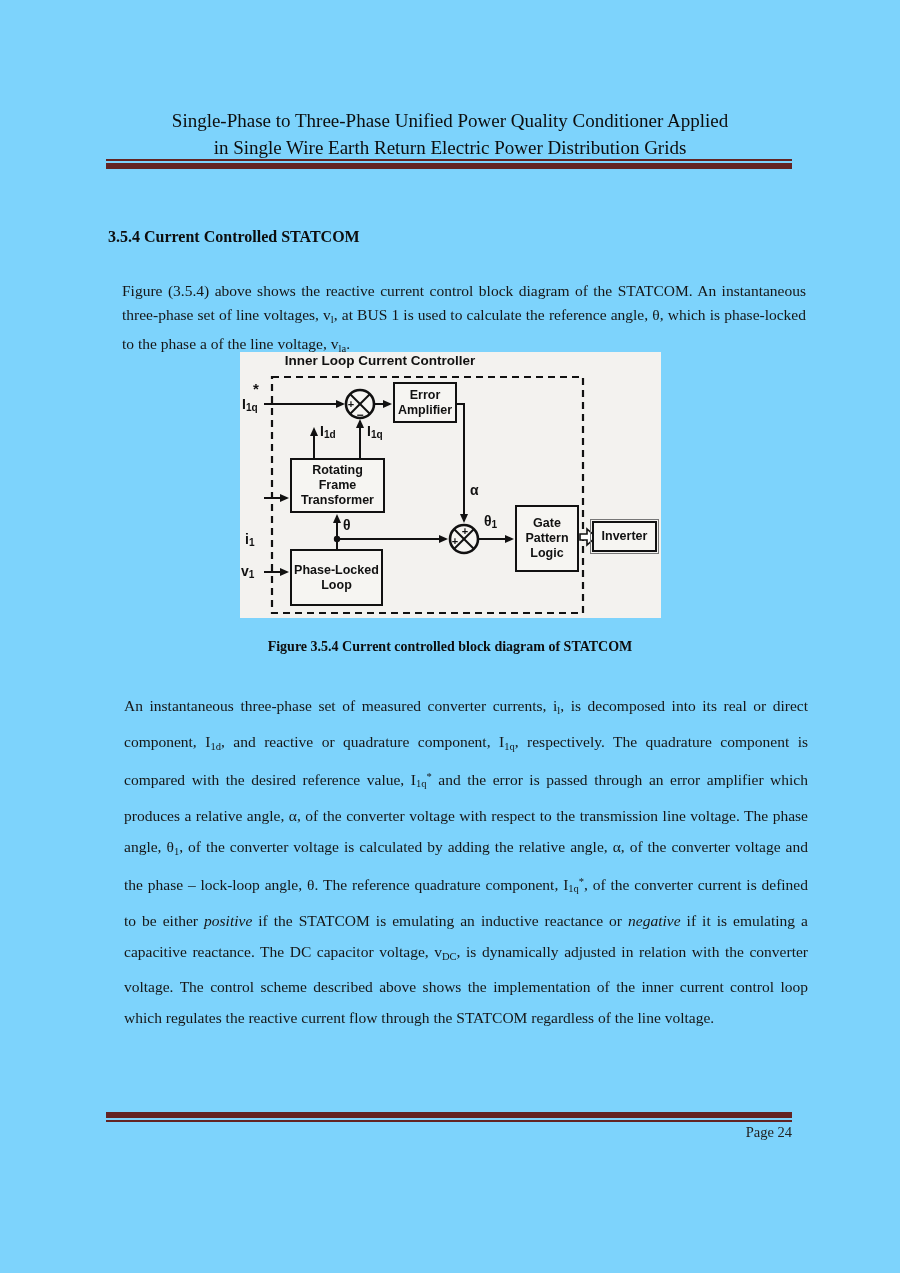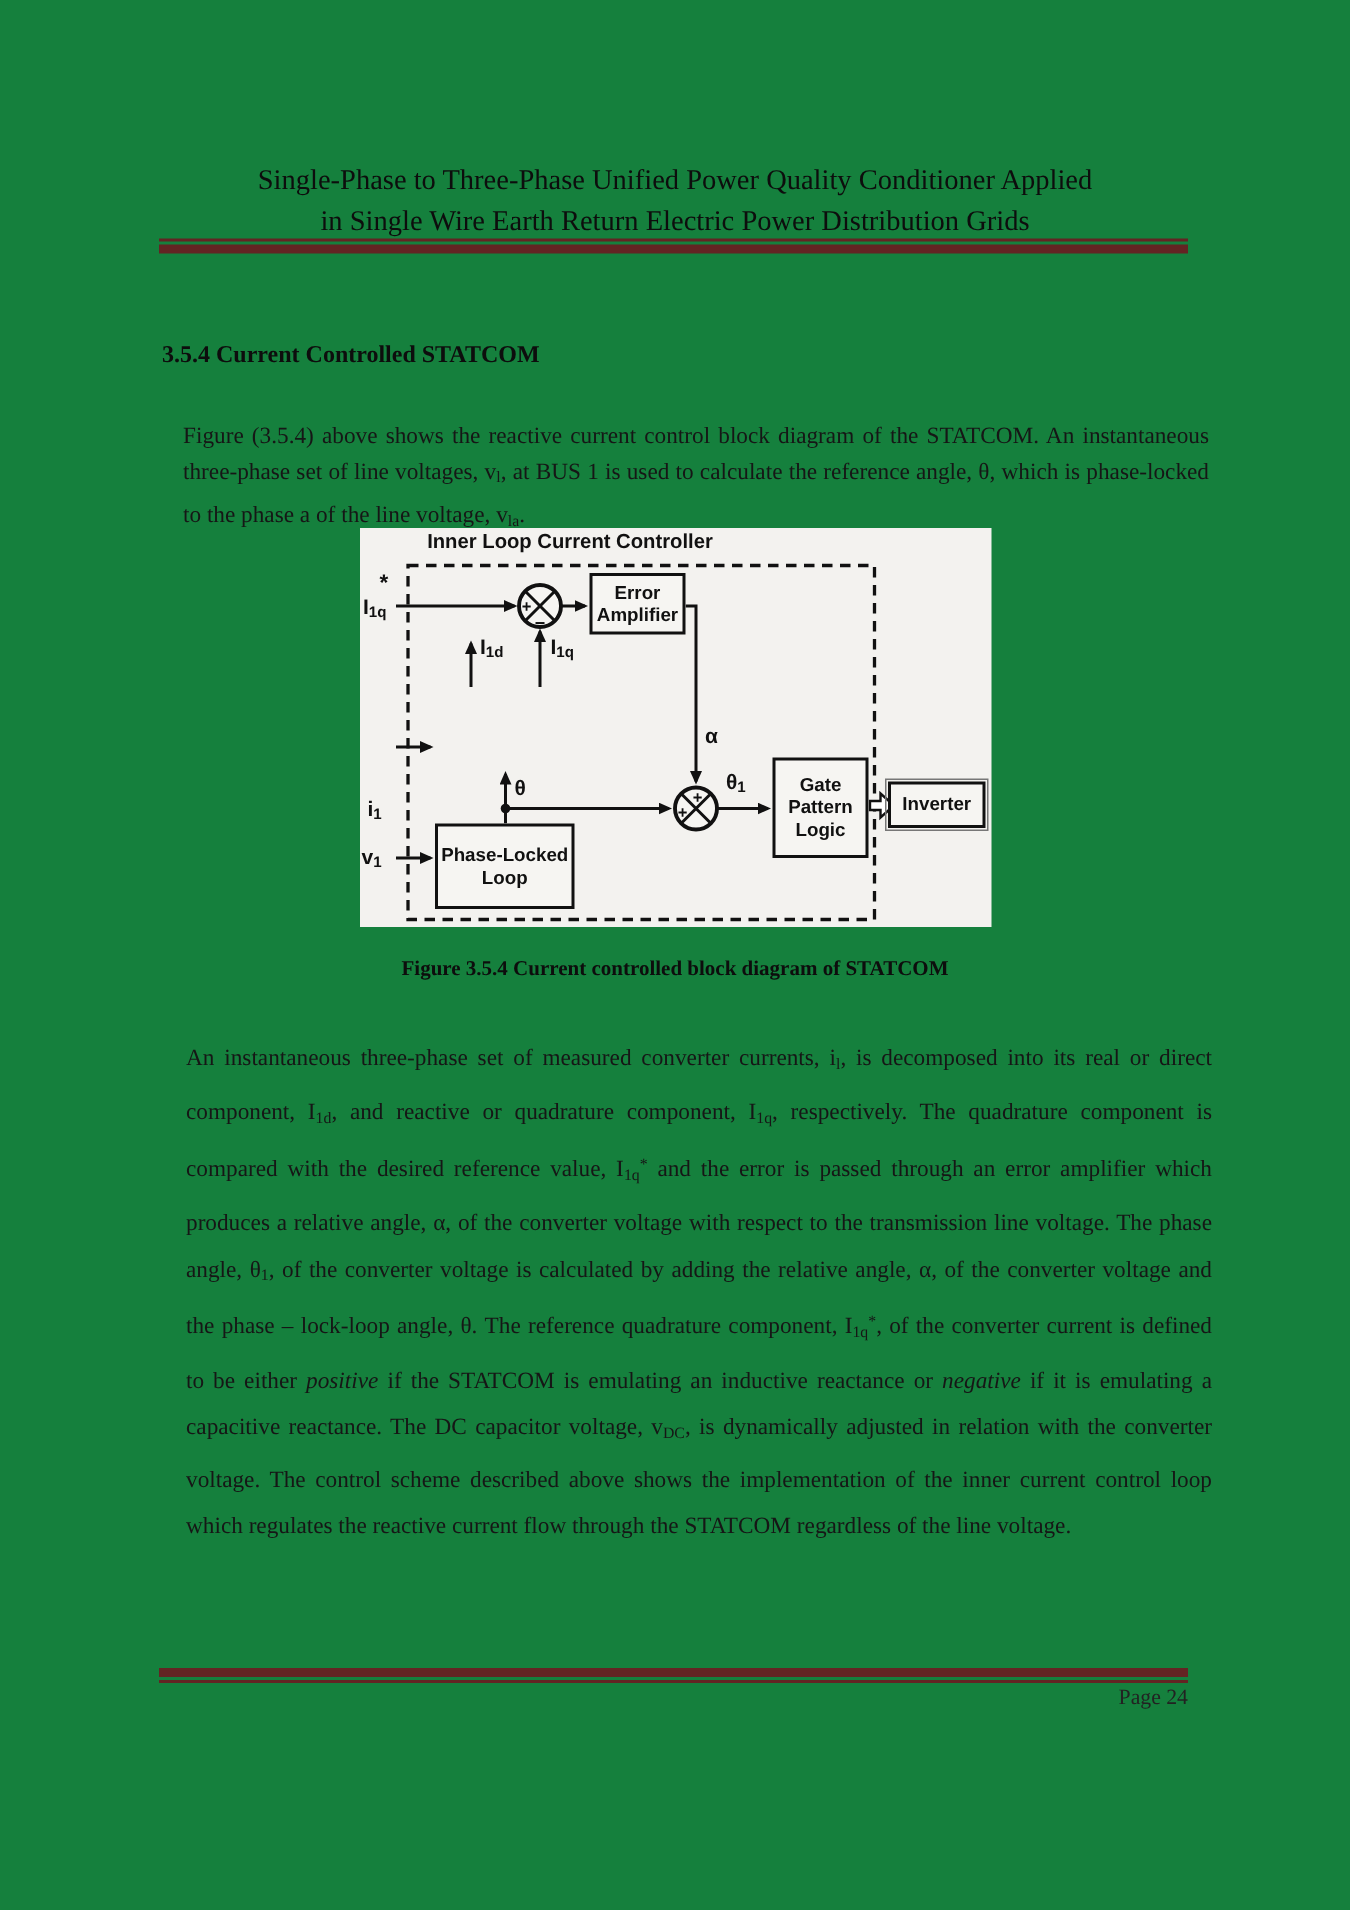--- a/index.html
+++ b/index.html
@@ -1,18 +1,18 @@
 <!DOCTYPE html>
 <html><head>
 <meta charset="utf-8">
 <style>
   html,body { margin:0; padding:0; background:#888; }
   .page {
     position:relative; width:900px; height:1273px;
-    background:#15803d; overflow:hidden;
+    background:#7dd3fc; overflow:hidden;
     font-family:"Liberation Serif", serif; color:#161616;
   }
   
   .doc-title {
     position:absolute; top:107px; left:50px; width:800px;
     text-align:center; font-size:19px; line-height:27px; font-weight:normal;
     color:#0d0d0d; margin:0;
   }
   .rule { position:absolute; left:106px; width:686px; height:2px; }
   .header-rule { top:159px; border-top:2.5px solid #632423; border-bottom:6px solid #632423; }
@@ -141,20 +141,21 @@
         <text x="225" y="183" font-size="11" font-weight="bold" fill="#111" text-anchor="middle">+</text>
         <text x="215" y="193" font-size="11" font-weight="bold" fill="#111" text-anchor="middle">+</text>
       </g>
 
       <polygon points="340,182 347,182 347,177 356,185 347,193 347,188 340,188" fill="#ffffff" stroke="#111" stroke-width="1.6"></polygon>
     </svg>
 
     <div class="diagram-title">Inner Loop Current Controller</div>
 
     <div class="dblock blk-ea">Error Amplifier</div>
+    <div class="dblock blk-rft">Rotating Frame Transformer</div>
     <div class="dblock blk-pll">Phase-Locked Loop</div>
     <div class="dblock blk-gpl">Gate Pattern Logic</div>
     <div class="dblock blk-inv">Inverter</div>
 
     <div class="dlabel lbl-ref-star">*</div>
     <div class="dlabel lbl-ref"><span>I</span><span class="seg-sub">1q</span></div>
     <div class="dlabel lbl-i1"><span>i</span><span class="seg-sub">1</span></div>
     <div class="dlabel lbl-v1"><span>v</span><span class="seg-sub">1</span></div>
     <div class="dlabel lbl-i1d"><span>I</span><span class="seg-sub">1d</span></div>
     <div class="dlabel lbl-i1q"><span>I</span><span class="seg-sub">1q</span></div>

